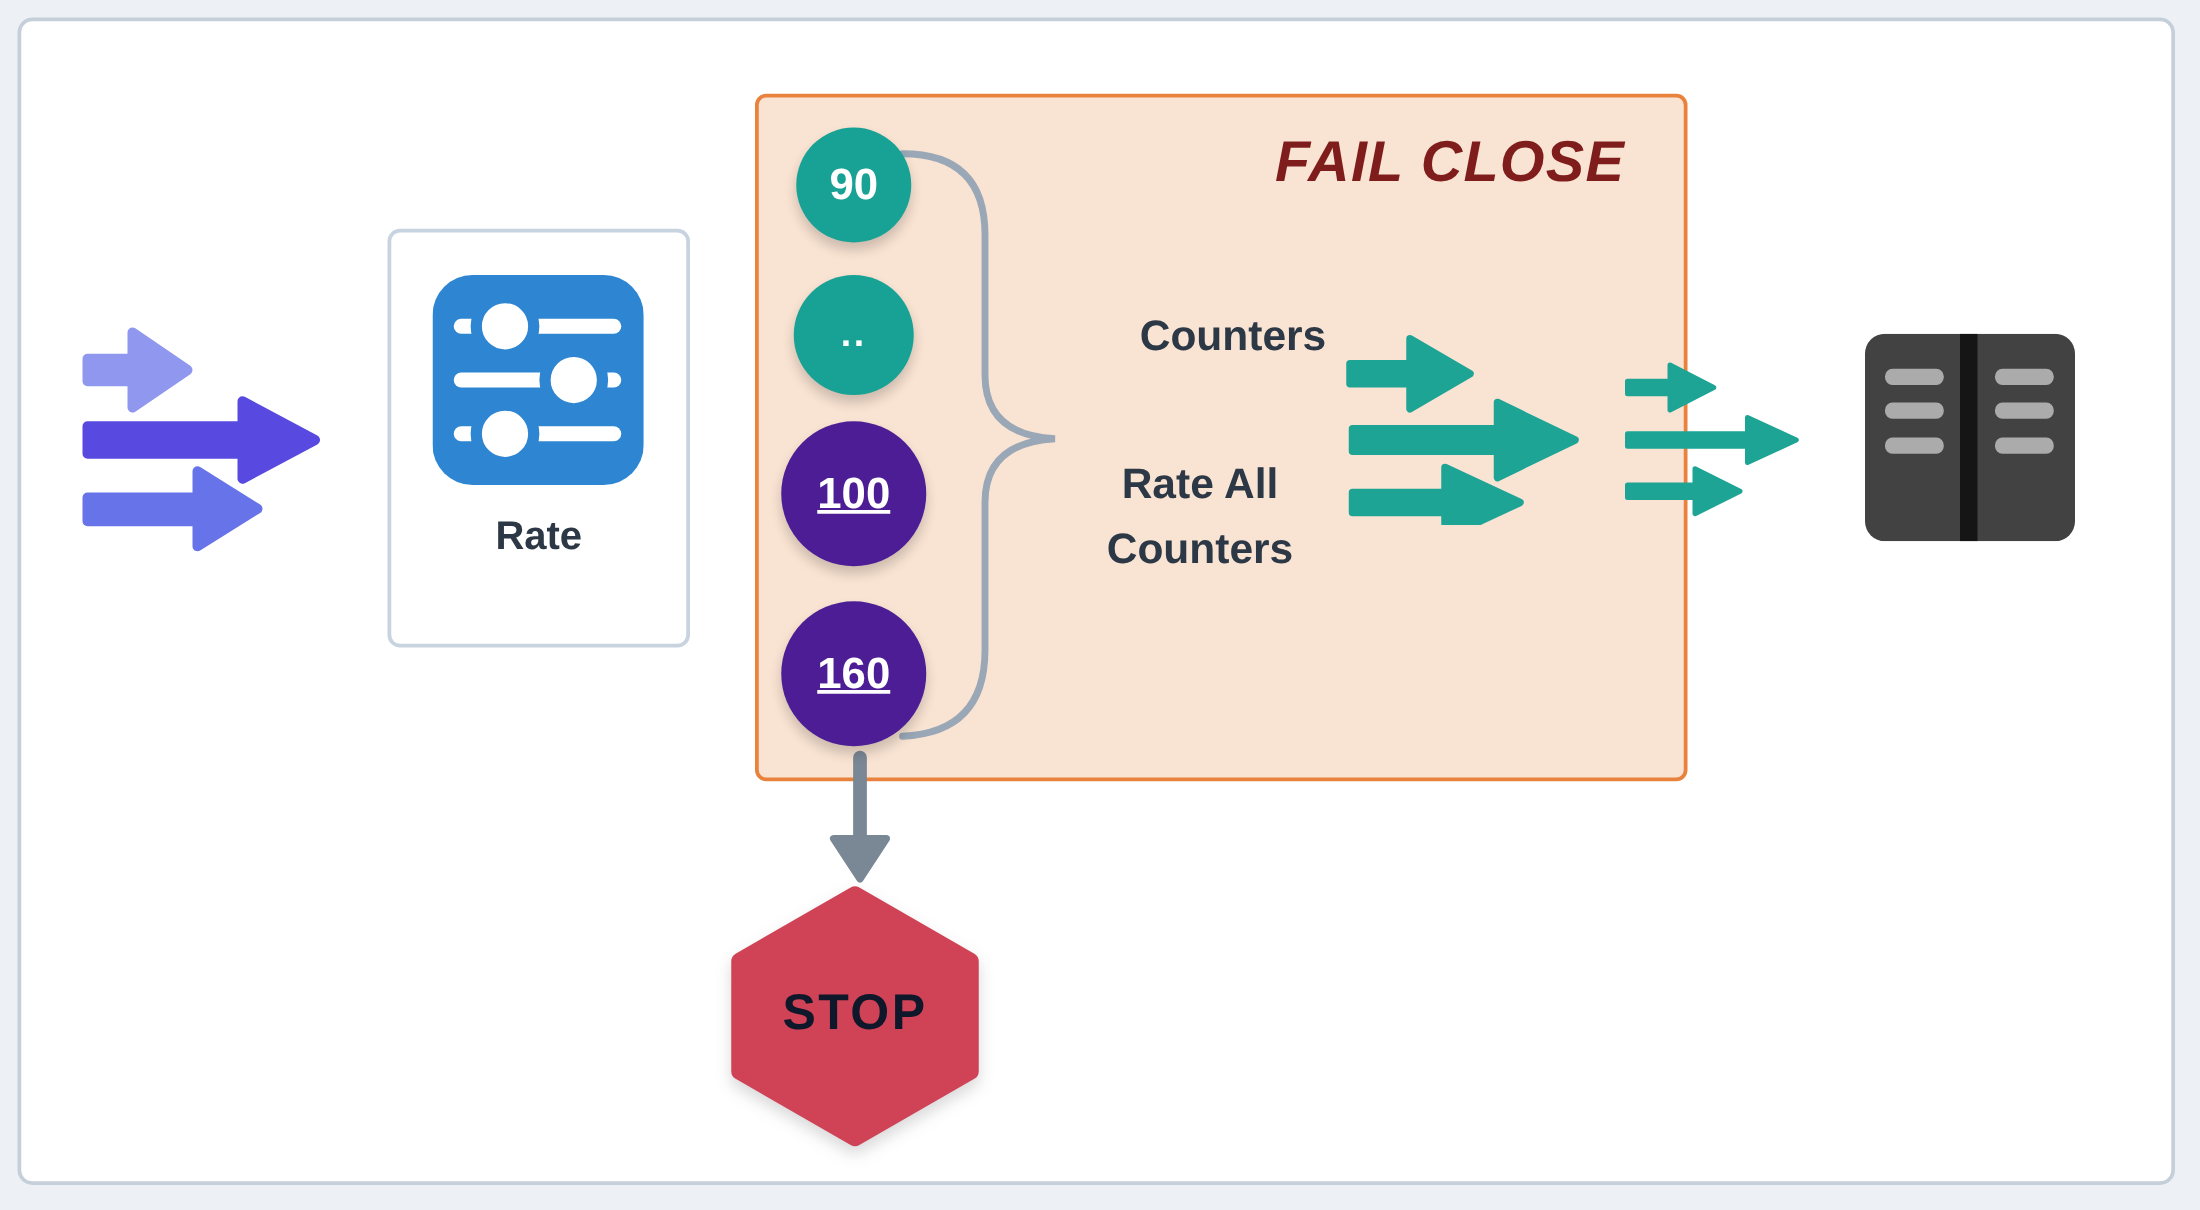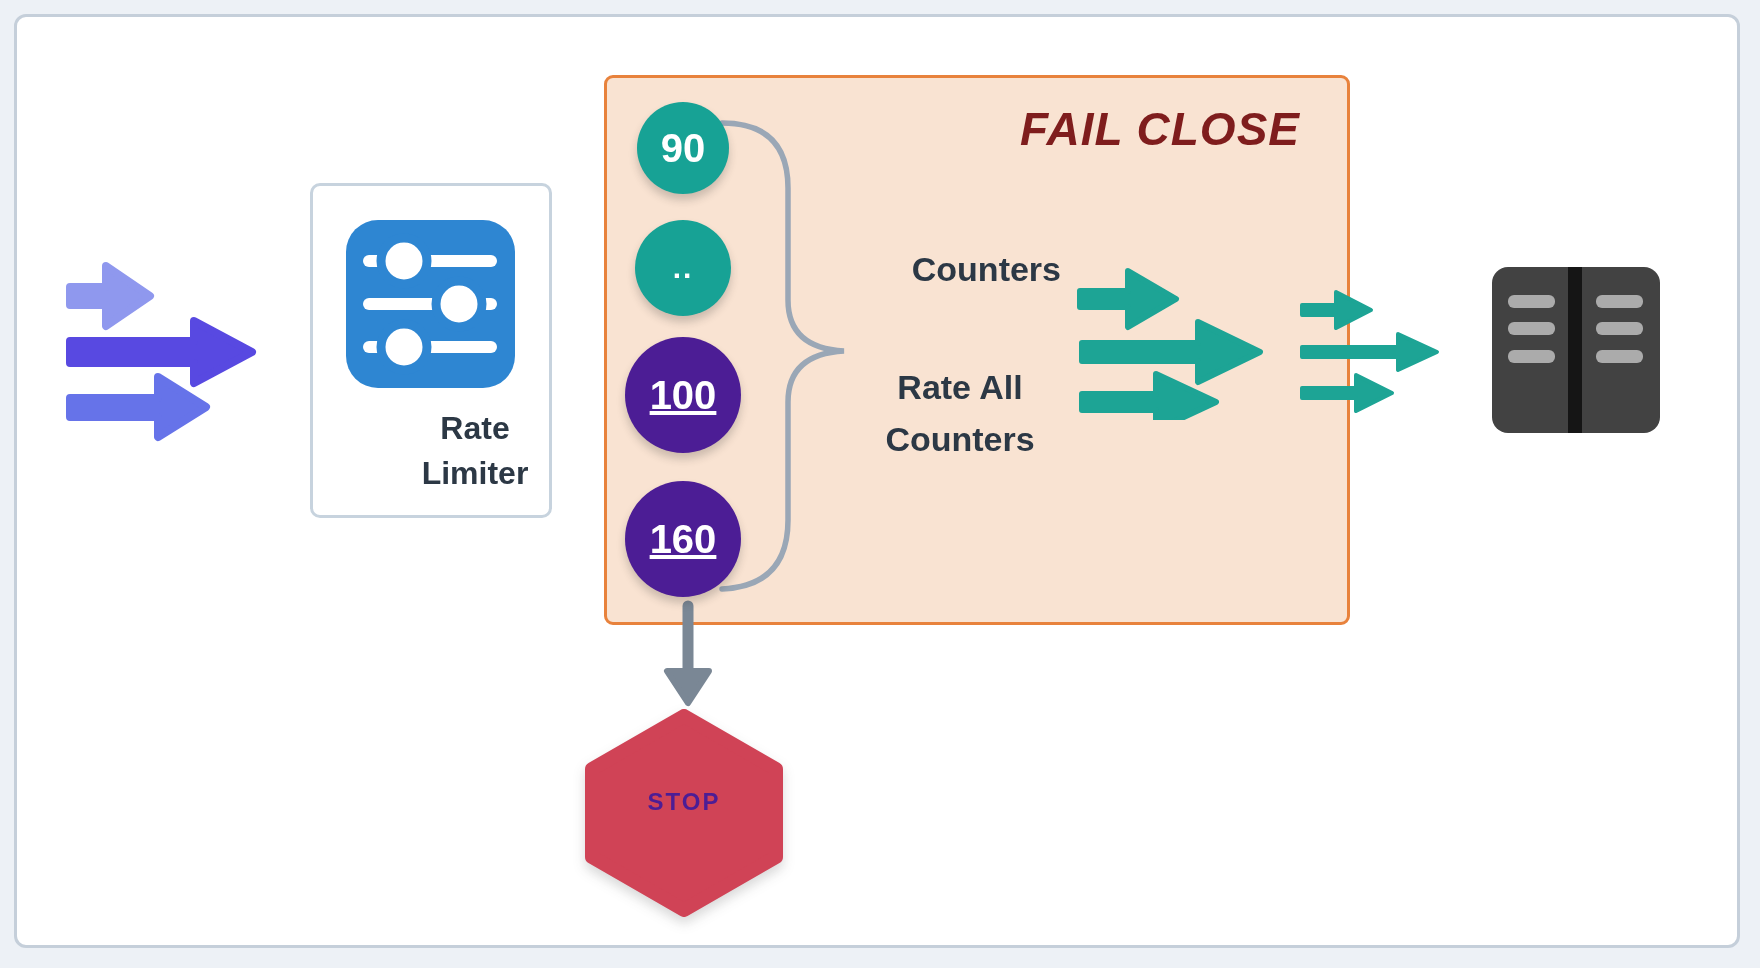--- a/index.html
+++ b/index.html
@@ -5,41 +5,41 @@
   html,body{margin:0;padding:0;background:#edf1f6;}
   .canvas{position:relative;width:1760px;height:968px;background:#edf1f6;overflow:hidden;
           font-family:"Liberation Sans", sans-serif;color:#2c3845;}
   .frame{position:absolute;left:14px;top:14px;width:1726px;height:934px;background:#ffffff;
          border:3px solid #c5cfda;border-radius:12px;box-sizing:border-box;}
   .abs{position:absolute;}
   
   .rate-card{left:310px;top:183px;width:242px;height:335px;background:#fff;
              border:3px solid #c7d3de;border-radius:10px;box-sizing:border-box;}
   .rate-label{left:310px;top:406px;width:242px;text-align:center;font-size:32px;font-weight:600;
-              line-height:45px;color:#2c3845;padding-left:44px;}
+              line-height:45px;color:#2c3845;}
   
   .fc-box{left:604px;top:75px;width:746px;height:550px;background:#f9e3d2;
           border:3.5px solid #e8823c;border-radius:9px;box-sizing:border-box;}
   .fc-title{left:900px;top:102px;width:400px;text-align:right;font-size:46px;font-weight:700;
             font-style:italic;letter-spacing:1px;color:#7f1d1d;}
   .counters-label{left:861px;top:250px;width:200px;text-align:right;font-size:34px;font-weight:600;}
   .stopall-label{left:810px;top:361px;width:300px;text-align:center;font-size:34px;font-weight:600;
                  line-height:52px;}
   
   .counter{border-radius:50%;color:#fff;display:flex;align-items:center;justify-content:center;
-           font-size:40px;font-weight:600;box-shadow:0 6px 9px rgba(40,40,40,.22);}
+           font-size:35px;font-weight:600;box-shadow:0 6px 9px rgba(40,40,40,.22);}
   .counter.teal{background:#17a295;}
   .counter.red{background:#4c1d95;text-decoration:underline;}
   .c0{left:637px;top:102px;width:92px;height:92px;}
   .c1{left:635px;top:220px;width:96px;height:96px;font-size:30px;letter-spacing:2px;}
   .c2{left:625px;top:337px;width:116px;height:116px;}
   .c3{left:625px;top:481px;width:116px;height:116px;}
   
-  .stop-label{left:584px;top:788px;width:200px;text-align:center;font-size:24px;font-weight:700;
-              letter-spacing:2px;color:#4c1d95;}
+  .stop-label{left:584px;top:788px;width:200px;text-align:center;font-size:40px;font-weight:700;
+              letter-spacing:2px;color:#0f172a;}
   .shadowed{filter:drop-shadow(0 6px 6px rgba(40,40,40,.18));}
   svg{display:block;}
 </style>
 </head>
 <body>
 
 <div class="canvas">
 
   <div class="frame abs"></div>
 
@@ -56,21 +56,20 @@
       <line x1="369" y1="261" x2="491" y2="261"></line>
       <line x1="369" y1="304" x2="491" y2="304"></line>
       <line x1="369" y1="347" x2="491" y2="347"></line>
     </g>
     <circle cx="404" cy="261" r="23" fill="#ffffff" stroke="#2e86d2" stroke-width="9"></circle>
     <circle cx="459" cy="304" r="23" fill="#ffffff" stroke="#2e86d2" stroke-width="9"></circle>
     <circle cx="404" cy="347" r="23" fill="#ffffff" stroke="#2e86d2" stroke-width="9"></circle>
   </svg>
   <div class="rate-label abs">
     <div>Rate</div>
-    <div>Limiter</div>
   </div>
 
   <div class="fc-box abs"></div>
   <div class="fc-title abs">FAIL CLOSE</div>
 
   <svg class="abs" style="left:695px;top:100px;" width="175" height="510" viewBox="695 100 175 510">
     <path d="M 722 123 Q 788 123 788 188 L 788 300 Q 788 348 844 351 Q 788 354 788 402 L 788 520 Q 788 586 722 589" fill="none" stroke="#9aa7b6" stroke-width="5.5" stroke-linecap="round"></path>
   </svg>
 
   <div class="counters-label abs">Counters</div>

